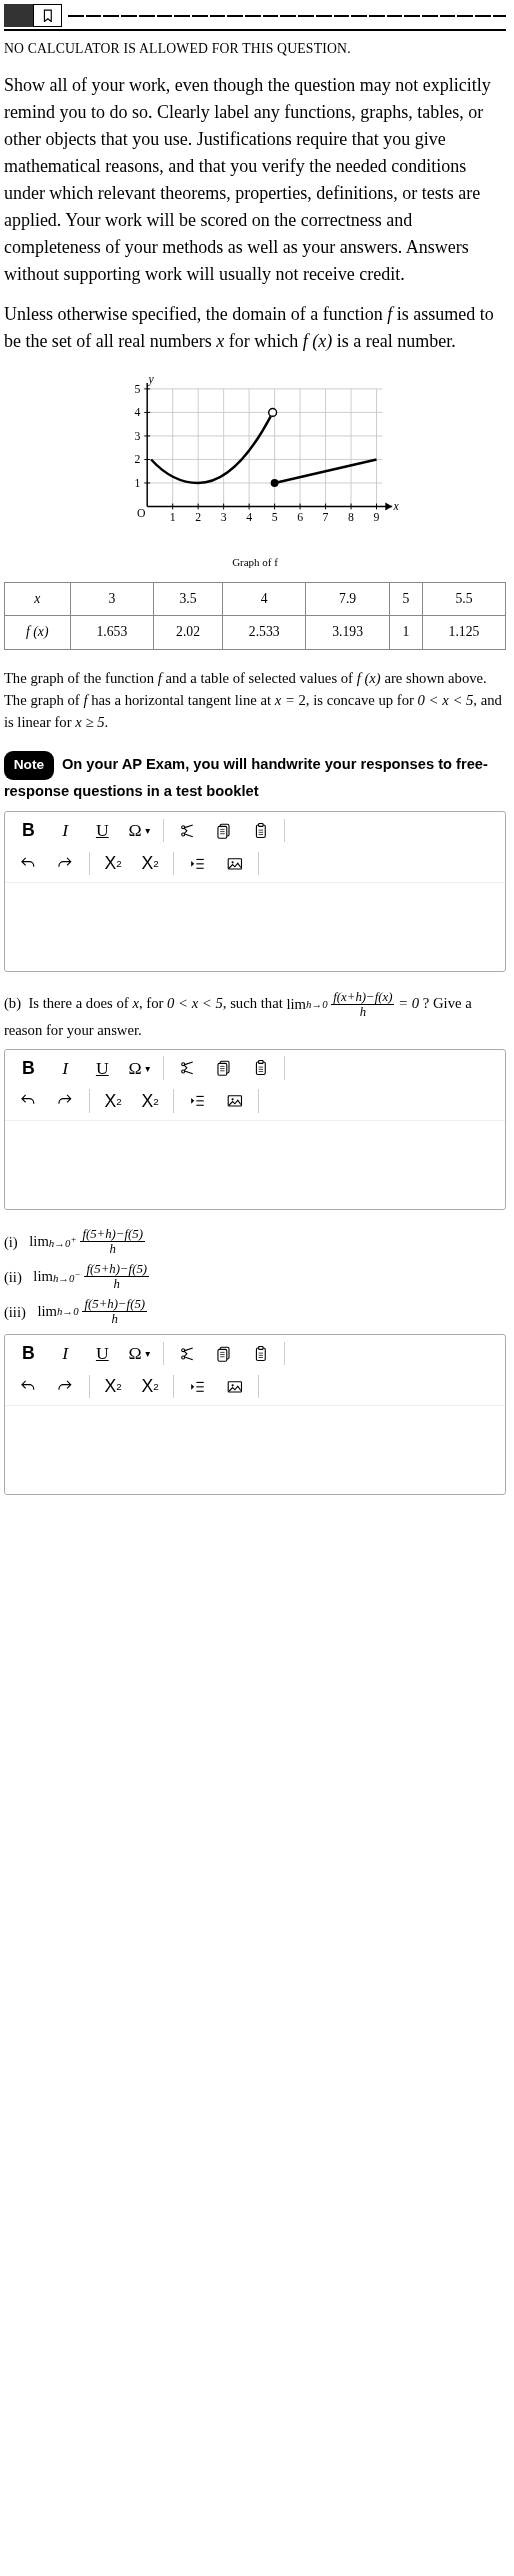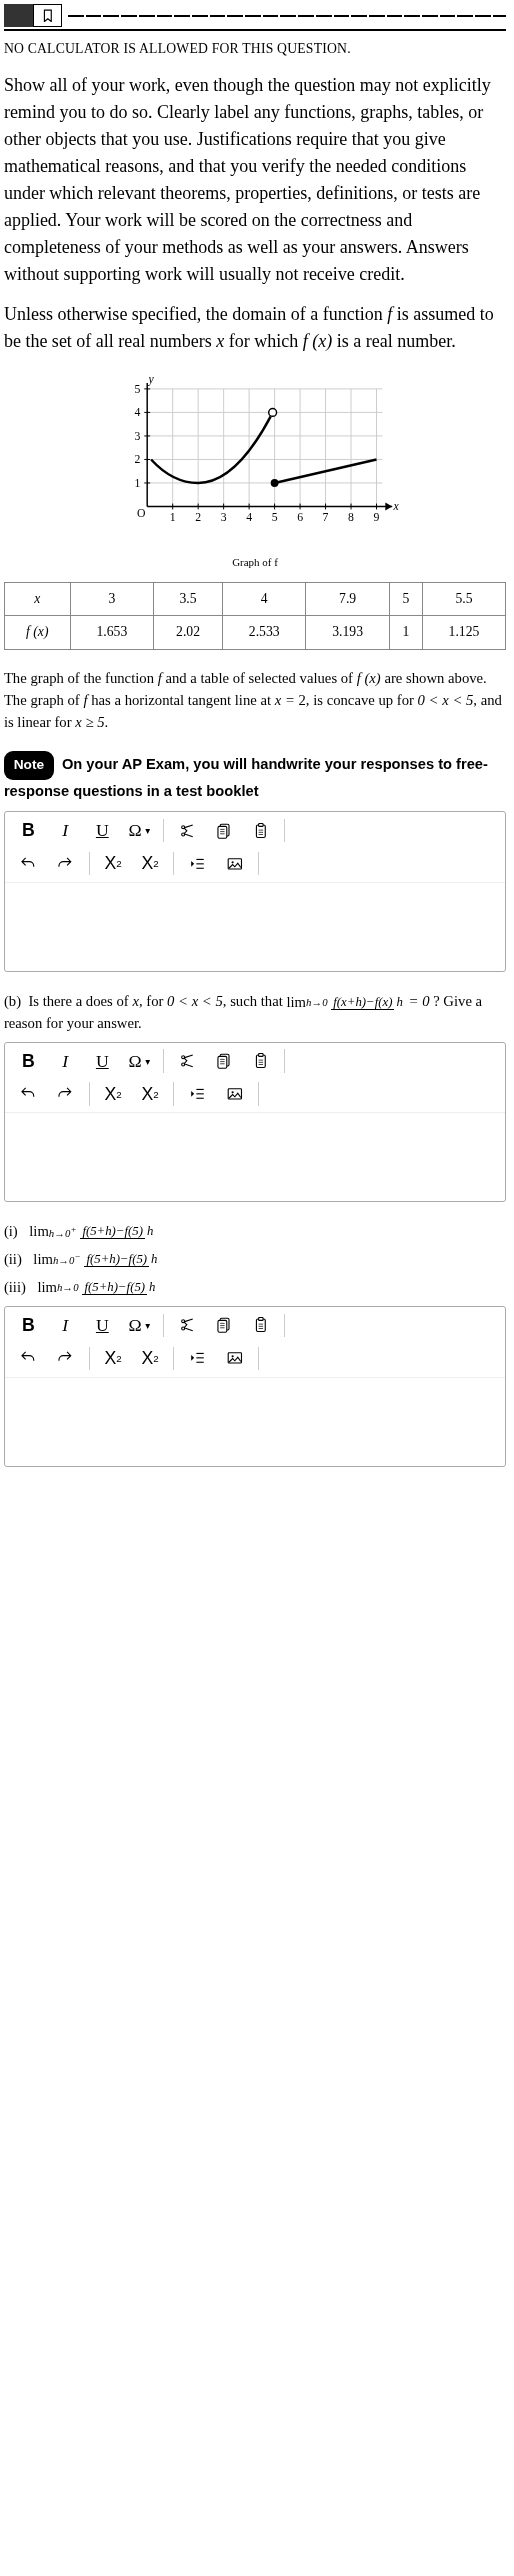--- a/index.html
+++ b/index.html
@@ -26,21 +26,21 @@
 .toolbar .row2 { display: flex; width: 100%; gap: 2px; align-items: center; padding-top: 2px; }
 .tool-btn { width: 35px; height: 29px; display: flex; align-items: center; justify-content: center; border: none; background: transparent; font-family: 'Times New Roman', serif; font-size: 17.7px; cursor: pointer; border-radius: 2.9px; }
 .tool-btn.bold { font-weight: bold; font-family: Arial, sans-serif; }
 .tool-btn.ital { font-style: italic; font-family: 'Times New Roman', serif; }
 .tool-btn.under { text-decoration: underline; }
 .tool-btn svg { width: 17.7px; height: 17.7px; }
 .sep { width: 1px; height: 23.5px; background: #ccc; margin: 0 3.9px; }
 .editor-area { min-height: 88px; padding: 7.8px; }
 .limit { display: inline-flex; flex-direction: row; align-items: center; vertical-align: middle; line-height: 1; font-size: 14.7px; }
 .limit .sub { font-size: 10.8px; }
-.frac { display: inline-flex; flex-direction: row; align-items: center; vertical-align: middle; line-height: 1.1; }
+.frac { display: inline-flex; flex-direction: column; align-items: center; vertical-align: middle; line-height: 1.1; }
 .frac .num { border-bottom: 1px solid #000; padding: 0 2px; font-size: 12.8px; }
 .frac .den { font-size: 12.8px; padding: 0 2px; }
 .limits-list { margin: 7.8px 0; }
 .limits-list > div { display: flex; align-items: center; gap: 3.9px; margin: 5.9px 0; font-size: 14.7px; }
 </style>
 </head>
 <body>
 
 <div class="page">
 

